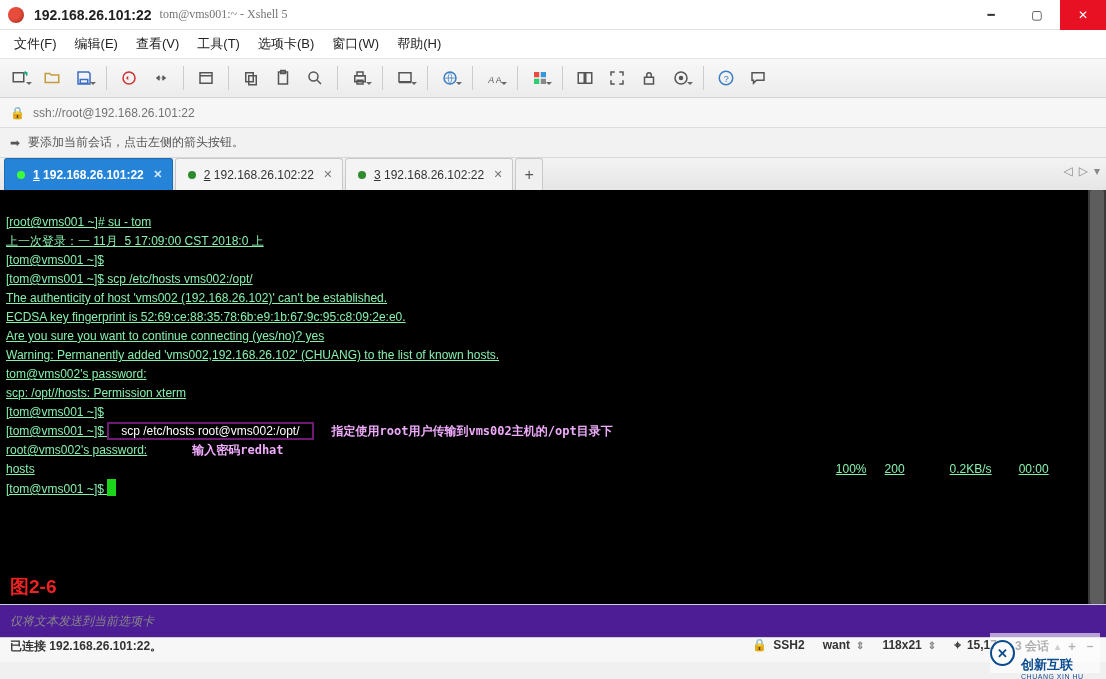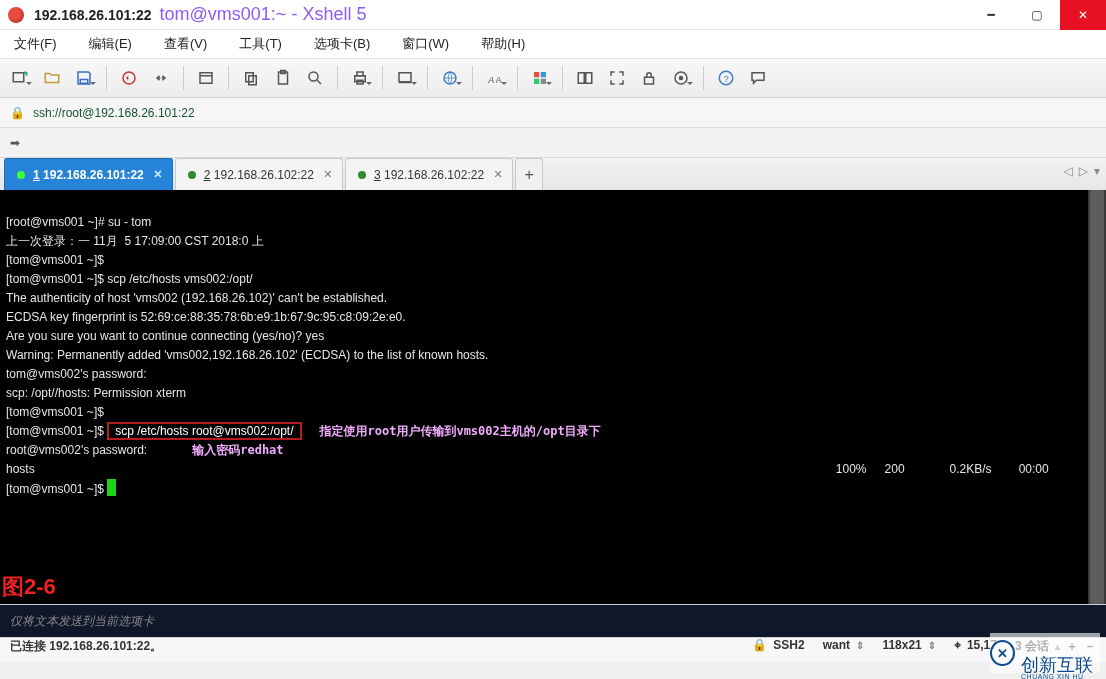--- a/index.html
+++ b/index.html
@@ -1,60 +1,60 @@
 <!DOCTYPE html>
 <html><head>
 <meta charset="utf-8">
 <style>
   * { margin: 0; padding: 0; box-sizing: border-box; font-family: "Microsoft YaHei", "Segoe UI", sans-serif; font-size: 12px; }
   body { background: #f0f0f0; width: 1106px; height: 679px; overflow: hidden; position: relative; }
   .titlebar { height: 30px; background: #fff; display: flex; align-items: center; padding: 0 0 0 8px; border-bottom: 1px solid #e0e0e0; }
   .titlebar .app-icon { width: 16px; height: 16px; background: radial-gradient(circle at 40% 40%, #e74c3c 40%, #c0392b 70%); border-radius: 50%; margin-right: 10px; }
   .titlebar .title1 { font-weight: bold; color: #222; font-size: 14px; }
-  .titlebar .title2 { color: #8b5cf6; font-size: 18px; margin-left: 8px; }
+  .titlebar .title2 { color: #737373; font-size: 12px; margin-left: 8px; font-family: Liberation Serif, serif; }
   .titlebar .winctrl { margin-left: auto; display: flex; }
   .winctrl div { width: 46px; height: 30px; display: flex; align-items: center; justify-content: center; color: #333; }
   .winctrl .close { background: #e81123; color: #fff; }
-  .menubar { height: 28px; background: #fff; display: flex; align-items: center; padding: 0 6px; gap: 16px; }
+  .menubar { height: 28px; background: #fff; display: flex; align-items: center; padding: 0 6px; gap: 2px; }
   .menubar .mitem { padding: 4px 8px; color: #222; font-size: 13px; }
   .toolbar { height: 40px; background: linear-gradient(#f8f8f8,#ececec); border-top: 1px solid #e5e5e5; border-bottom: 1px solid #d5d5d5; display: flex; align-items: center; padding: 0 6px; gap: 4px; }
   .tbtn { width: 28px; height: 28px; display: flex; align-items: center; justify-content: center; color: #555; position: relative; }
   .tbtn svg { width: 18px; height: 18px; }
   .tbtn.caret::after { content: ""; position: absolute; right: 2px; bottom: 4px; border: 3px solid transparent; border-top-color: #666; }
   .tsep { width: 1px; height: 24px; background: #ccc; margin: 0 4px; }
   .addressbar { height: 30px; background: #f6f6f6; border-bottom: 1px solid #dcdcdc; display: flex; align-items: center; padding: 0 10px; gap: 8px; color: #555; }
-  .addressbar .addr { color: #14532d; }
+  .addressbar .addr { color: #737373; }
   .hintbar { height: 30px; background: #f2f2f2; border-bottom: 1px solid #d8d8d8; display: flex; align-items: center; padding: 0 10px; gap: 8px; color: #555; }
   .tabbar { height: 32px; background: linear-gradient(#f3f3f3,#e6e6e6); display: flex; align-items: stretch; padding: 0 4px; position: relative; }
   .tab { display: flex; align-items: center; padding: 0 28px 0 12px; background: #f4f4f4; border: 1px solid #c9c9c9; border-bottom: none; margin-right: 2px; position: relative; border-radius: 3px 3px 0 0; color: #333; }
   .tab .dot { width: 8px; height: 8px; border-radius: 50%; background: #2e8b2e; margin-right: 8px; }
   .tab .underline { text-decoration: underline; }
   .tab .xclose { position: absolute; right: 8px; top: 9px; width: 12px; height: 12px; font-size: 11px; color: #777; display:flex; align-items:center; justify-content:center; }
   .tab.active { background: #2583d8; color: #fff; border-color: #1c6bb3; font-weight: bold; }
   .tab.active .dot { background: #3cff3c; }
   .tab.active .xclose { color: #cfe8ff; }
   .tab.add { width: 28px; padding: 0; justify-content: center; font-size: 16px; color: #555; background: #f0f0f0; }
   .tabright { position: absolute; right: 6px; top: 6px; display: flex; gap: 6px; color: #888; align-items: center; }
   .terminal { background: #000; color: #ddd; font-family: "Consolas","Courier New",monospace; font-size: 15px; line-height: 19px; height: 414px; padding: 4px 6px; white-space: pre; position: relative; overflow: hidden; }
-  .terminal .w { color: #e5e5e5; }
-  .terminal .hlcmd { border: 2px solid #b91c1c; padding: 0 6px; color: #fff; }
+  .terminal .w { color: #86efac; text-decoration: underline; }
+  .terminal .hlcmd { border: 2px solid #701a75; padding: 0 12px; color: #fff; }
   .terminal .note { color: #f0abfc; font-weight: bold; font-family: "Microsoft YaHei","Consolas",monospace; }
   .terminal .cursor { display: inline-block; width: 9px; height: 17px; background: #1bd41b; vertical-align: -3px; }
-  .terminal .figlabel { position: absolute; left: 2px; bottom: 8px; color: #e22; font-weight: bold; font-size: 22px; font-family: "Microsoft YaHei",sans-serif; }
+  .terminal .figlabel { position: absolute; left: 10px; bottom: 8px; color: #e22; font-weight: bold; font-size: 19px; font-family: "Microsoft YaHei",sans-serif; }
   .terminal .vscroll { position: absolute; right: 0; top: 0; width: 18px; height: 100%; background: #3a3a3a; }
   .terminal .vscroll .thumb { position: absolute; left: 2px; width: 14px; top: 0; height: 100%; background: #5d5d5d; border-radius: 2px; }
-  .sendhint { height: 24px; background: #0f172a; border-top: 1px solid #d0d0d0; border-bottom: 1px solid #d0d0d0; padding: 16px 10px; display:flex; align-items:center; color: #888; font-style: italic; }
+  .sendhint { height: 24px; background: #4c1d95; border-top: 1px solid #d0d0d0; border-bottom: 1px solid #d0d0d0; padding: 16px 10px; display:flex; align-items:center; color: #888; font-style: italic; }
   .statusbar { height: 24px; background: #f7f7f7; display: flex; align-items: flex-start; padding: 0 10px; gap: 18px; color: #333; font-weight: bold; }
   .statusbar .spacer { flex: 1; }
   .statusbar .grp { display: flex; align-items: center; gap: 6px; }
   .statusbar .arrow { font-size: 10px; color: #888; }
   .watermark { position: absolute; right: 6px; bottom: 6px; width: 110px; height: 40px; background: rgba(255,255,255,0.6); display: flex; align-items: center; justify-content: center; gap: 6px; }
   .watermark .logo { width: 26px; height: 26px; border: 2px solid #0a4b8f; border-radius: 50%; display:flex; align-items:center; justify-content:center; color:#0a4b8f; font-weight:bold; font-size:13px; }
   .watermark .txt { display:flex; flex-direction:column; line-height:12px; }
-  .watermark .txt .cn { font-size: 18px; font-weight: normal; color: #0a4b8f; margin-top: 48px; }
+  .watermark .txt .cn { font-size: 13px; font-weight: bold; color: #0a4b8f; margin-top: 48px; }
   .watermark .txt .en { font-size: 7px; color: #0a4b8f; letter-spacing: 0.5px; }
 </style>
 </head>
 <body>
 
 <div class="titlebar">
   <div class="app-icon"></div>
   <span class="title1">192.168.26.101:22</span>
   <span class="title2">tom@vms001:~ - Xshell 5</span>
   <div class="winctrl">
@@ -208,20 +208,21 @@
     </div>
 </div>
 
 <div class="addressbar">
   <span>🔒</span>
   <span class="addr">ssh://root@192.168.26.101:22</span>
 </div>
 
 <div class="hintbar">
   <span>➡</span>
+  <span>要添加当前会话，点击左侧的箭头按钮。</span>
 </div>
 
 <div class="tabbar">
   <div class="tab active">
     <span class="dot"></span>
     <span class="underline">1</span>&nbsp;<span>192.168.26.101:22</span>
     <span class="xclose">✕</span>
   </div>
   <div class="tab">
     <span class="dot"></span>
@@ -242,21 +243,21 @@
 </div>
 
 <div class="terminal">
 <span class="w">[root@vms001 ~]# su - tom</span>
 <span class="w">上一次登录：一 11月  5 17:09:00 CST 2018:0 上</span>
 <span class="w">[tom@vms001 ~]$</span>
 <span class="w">[tom@vms001 ~]$ scp /etc/hosts vms002:/opt/</span>
 <span class="w">The authenticity of host 'vms002 (192.168.26.102)' can't be established.</span>
 <span class="w">ECDSA key fingerprint is 52:69:ce:88:35:78:6b:e9:1b:67:9c:95:c8:09:2e:e0.</span>
 <span class="w">Are you sure you want to continue connecting (yes/no)? yes</span>
-<span class="w">Warning: Permanently added 'vms002,192.168.26.102' (ECDSA) to the list of known hosts.</span>
+<span class="w">Warning: Permanently added 'vms002,192.168.26.102' (CHUANG) to the list of known hosts.</span>
 <span class="w">tom@vms002's password:</span>
 <span class="w">scp: /opt//hosts: Permission xterm</span>
 <span class="w">[tom@vms001 ~]$</span>
 <span class="w">[tom@vms001 ~]$ </span><span class="hlcmd">scp /etc/hosts root@vms002:/opt/</span>  <span class="note">指定使用root用户传输到vms002主机的/opt目录下</span>
 <span class="w">root@vms002's password:</span>     <span class="note">输入密码redhat</span>
 <span class="w">hosts</span>                                                                                         <span class="w">100%</span>  <span class="w">200</span>     <span class="w">0.2KB/s</span>   <span class="w">00:00</span>
 <span class="w">[tom@vms001 ~]$ </span><span class="cursor"></span>
 <div class="figlabel">图2-6</div>
 <div class="vscroll"><div class="thumb"></div></div>
 </div>

